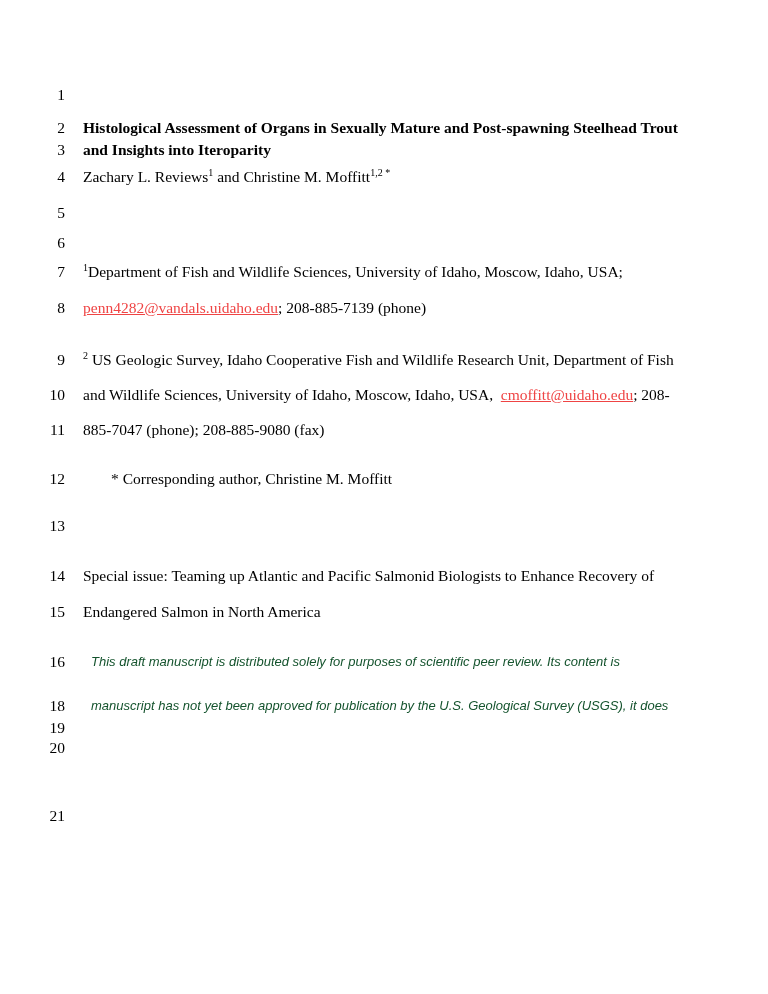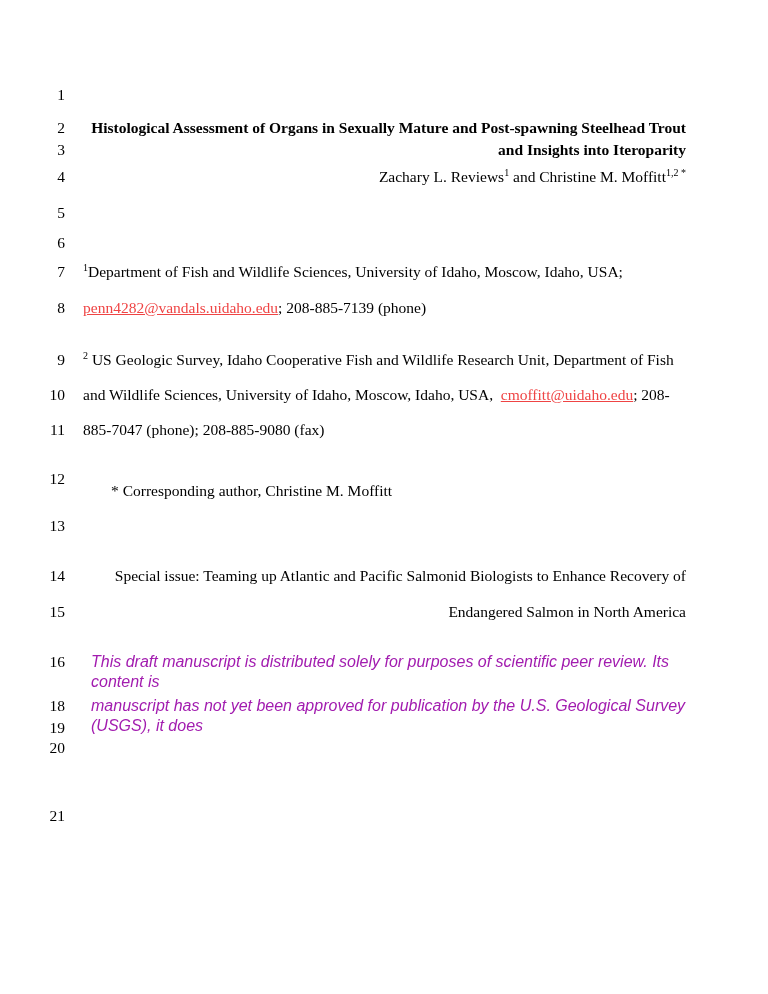--- a/index.html
+++ b/index.html
@@ -8,30 +8,30 @@
     width:768px; height:994px;
     background:#ffffff;
     font-family:"Liberation Serif", serif;
     font-size:15.5px;
     color:#000000;
     overflow:hidden;
   }
   .row { position:absolute; left:0; width:768px; display:flex; line-height:20px; }
   .num { width:65px; flex:none; text-align:right; }
   .content { margin-left:18px; width:603px; white-space:pre-wrap; }
-  .center { text-align:right; }
+  .center { text-align:left; }
   .bold { font-weight:bold; }
   sup { font-size:10px; vertical-align:super; line-height:0; white-space:pre-wrap; }
   a.email { color:#ef4444; text-decoration:underline; cursor:pointer; }
-  .indent { padding-left:28px;margin-top:12px; }
+  .indent { padding-left:28px; }
   .disc {
     font-family:"Liberation Sans", sans-serif;
     font-style:italic;
-    font-size:16px;
-    color:#a21caf;
+    font-size:13px;
+    color:#14532d;
     padding-left:8px;
     line-height:20px;
   }
 </style>
 </head>
 <body>
 
 <div class="page">
 
   <div class="row" style="top:85px">

